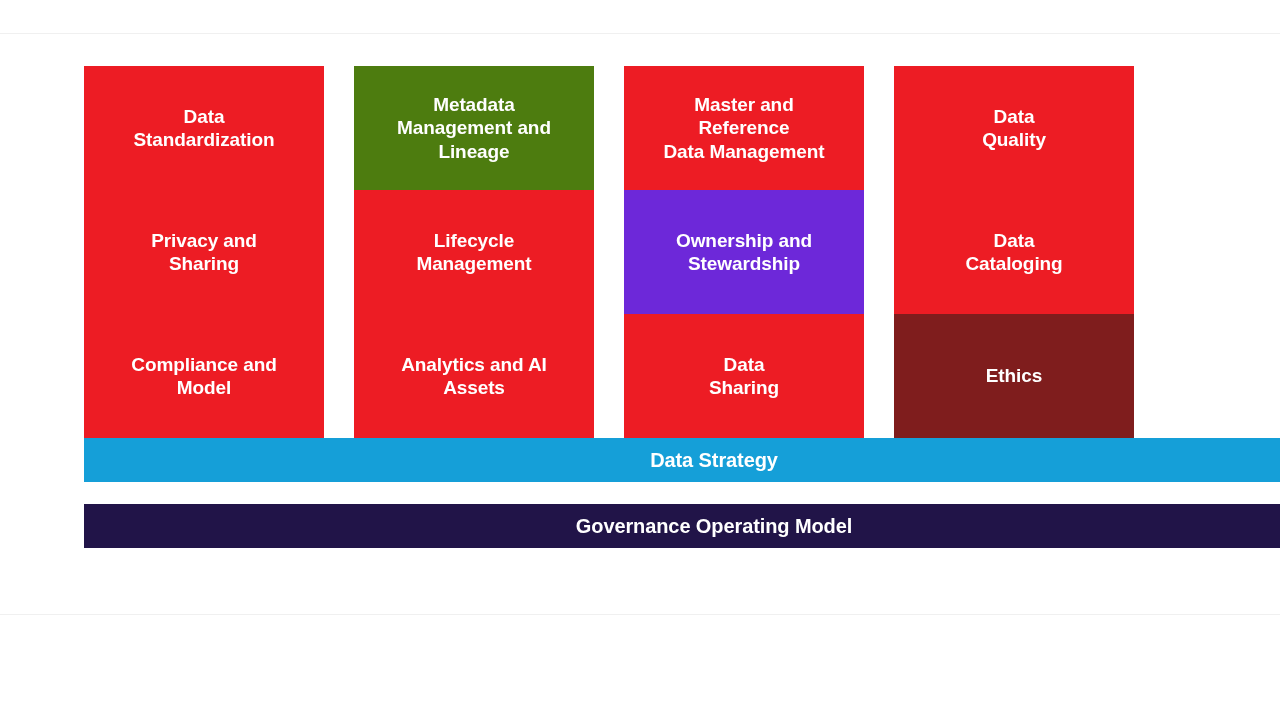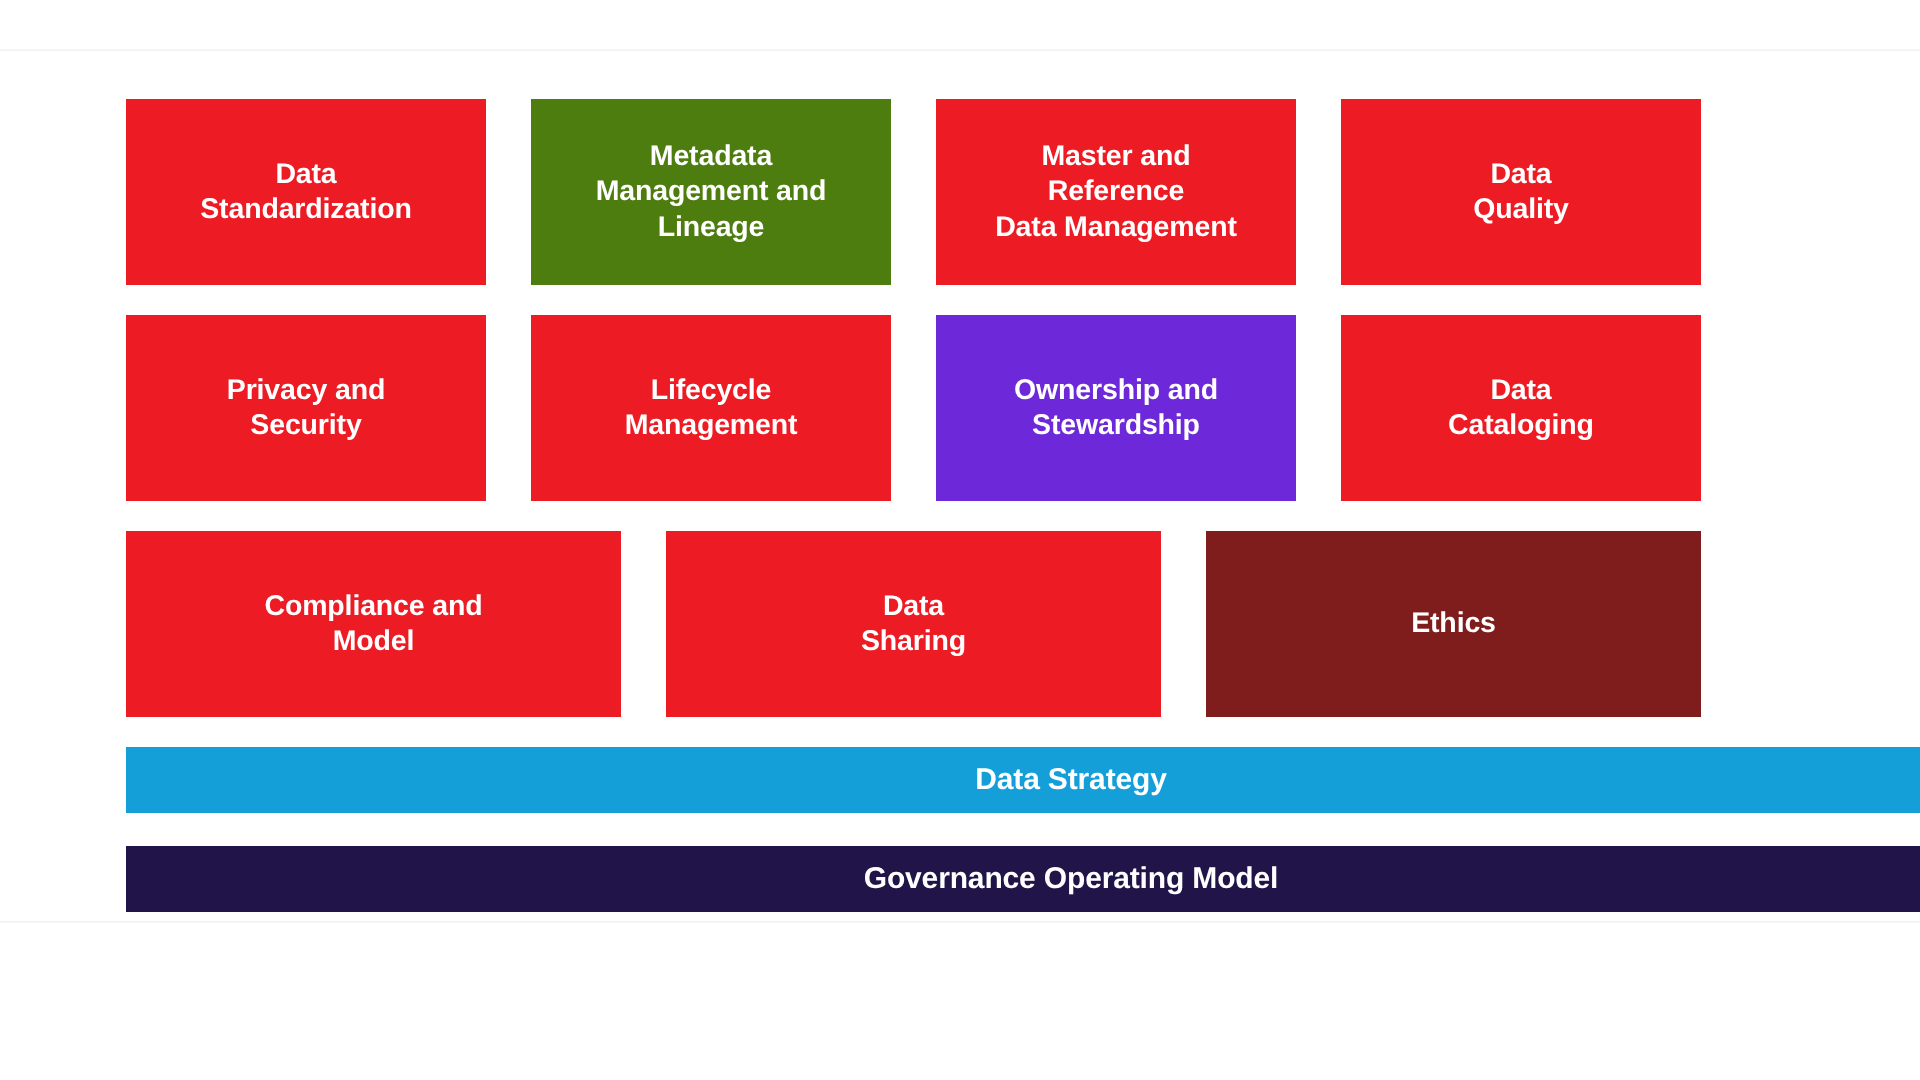--- a/index.html
+++ b/index.html
@@ -37,21 +37,20 @@
   #framework {
     position: absolute;
     left: 84px;
     top: 66px;
     width: 1050px;
   }
 
   .tile-row {
     display: flex;
     gap: 30px;
-    margin-bottom: 20px;
     border-radius: 30px;
   }
 
   .tile {
     flex: 1 1 0;
     height: 124px;
     display: flex;
     align-items: center;
     justify-content: center;
     text-align: center;
@@ -113,40 +112,44 @@
       </div>
       <div class="tile" style="background-color: rgb(237, 28, 36);">
         <span class="tile-label">Data
 Quality</span>
       </div>
     </div>
 
     <div class="tile-row">
       <div class="tile" style="background-color: rgb(237, 28, 36);">
         <span class="tile-label">Privacy and
-Security</span>
+Sharing</span>
       </div>
       <div class="tile" style="background-color: rgb(237, 28, 36);">
         <span class="tile-label">Lifecycle
 Management</span>
       </div>
       <div class="tile" style="background-color: #6d28d9;">
         <span class="tile-label">Ownership and
 Stewardship</span>
       </div>
       <div class="tile" style="background-color: rgb(237, 28, 36);">
         <span class="tile-label">Data
 Cataloging</span>
       </div>
     </div>
 
     <div class="tile-row">
       <div class="tile" style="background-color: rgb(237, 28, 36);">
         <span class="tile-label">Compliance and
 Model</span>
+      </div>
+      <div class="tile" style="background-color: rgb(237, 28, 36);">
+        <span class="tile-label">Analytics and AI
+Assets</span>
       </div>
       <div class="tile" style="background-color: rgb(237, 28, 36);">
         <span class="tile-label">Data
 Sharing</span>
       </div>
       <div class="tile" style="background-color: #7f1d1d;">
         <span class="tile-label">Ethics</span>
       </div>
     </div>
 

